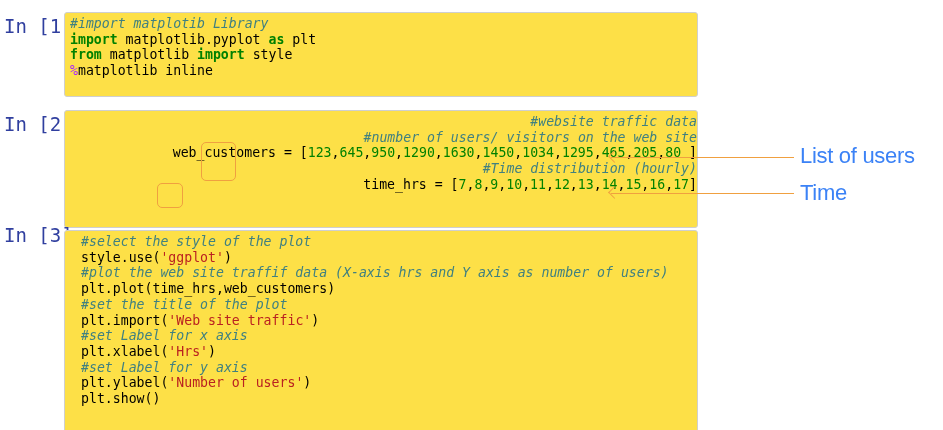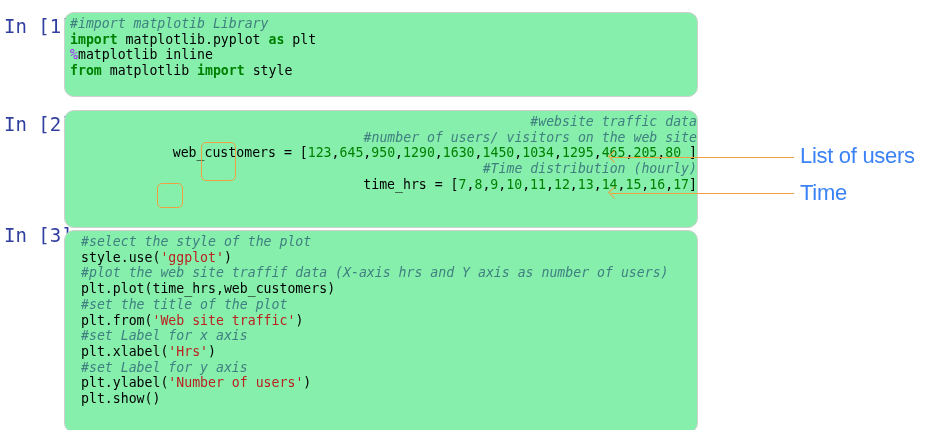--- a/index.html
+++ b/index.html
@@ -1,22 +1,22 @@
 <!DOCTYPE html>
 <html><head>
 <meta charset="utf-8">
 <style>
   html, body { margin:0; padding:0; background:#ffffff; }
   body { width:943px; height:430px; position:relative; overflow:hidden;
          font-family:"DejaVu Sans Mono", monospace; }
   .cell { position:absolute; left:0; width:700px; }
   .prompt { position:absolute; left:4px; color:#303f9f; font-size:19px;
             font-family:"DejaVu Sans Mono", monospace; }
-  .input { position:absolute; left:64px; right:2px; background:#86efac;
-           border:1px solid #cfcfcf; border-radius:10px;
+  .input { position:absolute; left:64px; right:2px; background:#fde047;
+           border:1px solid #cfcfcf; border-radius:3px;
            padding:3px 0 4px 5px; box-sizing:border-box; }
   .line { font-size:13.2px; line-height:15.7px; white-space:pre; color:#000;
           font-family:"DejaVu Sans Mono", monospace; }
   .c { color:#408080; font-style:italic; }
   .k { color:#008000; font-weight:bold; }
   .n { color:#008000; }
   .s { color:#ba2121; }
   .m { color:#aa22ff; }
   .hl { position:absolute; border:1.5px solid #f0a040; border-radius:5px; box-sizing:border-box; }
   .arrow { position:absolute; height:0; border-top:1.5px solid #f0a040; }
@@ -27,22 +27,22 @@
            color:#3b82f6; font-weight:300; letter-spacing:-0.3px; }
 </style>
 </head>
 <body>
 
 <div class="cell" style="top:12px;height:85px;">
   <span class="prompt" style="top:3px;">In [1]:</span>
   <div class="input" style="top:0;height:85px;">
       <div class="line"><span class="c">#import matplotib Library</span></div>
       <div class="line"><span class="k">import</span><span> matplotlib.pyplot </span><span class="k">as</span><span> plt</span></div>
+      <div class="line"><span class="k">from</span><span> matplotlib </span><span class="k">import</span><span> style</span></div>
       <div class="line"><span class="m">%</span><span>matplotlib inline</span></div>
-      <div class="line"><span class="k">from</span><span> matplotlib </span><span class="k">import</span><span> style</span></div>
     </div>
 </div>
 
 <div class="cell" style="top:110px;height:99px;text-align:right;">
   <span class="prompt" style="top:3px;">In [2]:</span>
   <div class="input" style="top:0;height:118px;">
       <div class="line"><span class="c">#website traffic data</span></div>
       <div class="line"><span class="c">#number of users/ visitors on the web site</span></div>
       <div class="line"><span>web_customers = [</span><span class="n">123</span><span>,</span><span class="n">645</span><span>,</span><span class="n">950</span><span>,</span><span class="n">1290</span><span>,</span><span class="n">1630</span><span>,</span><span class="n">1450</span><span>,</span><span class="n">1034</span><span>,</span><span class="n">1295</span><span>,</span><span class="n">465</span><span>,</span><span class="n">205</span><span>,</span><span class="n">80</span><span> ]</span></div>
       <div class="line"><span class="c">#Time distribution (hourly)</span></div>
@@ -51,21 +51,21 @@
 </div>
 
 <div class="cell" style="top:222px;height:203px;">
   <span class="prompt" style="top:2px;">In [3]:</span>
   <div class="input" style="top:8px;height:203px;padding-left:16px;">
       <div class="line"><span class="c">#select the style of the plot</span></div>
       <div class="line"><span>style.use(</span><span class="s">'ggplot'</span><span>)</span></div>
       <div class="line"><span class="c">#plot the web site traffif data (X-axis hrs and Y axis as number of users)</span></div>
       <div class="line"><span>plt.plot(time_hrs,web_customers)</span></div>
       <div class="line"><span class="c">#set the title of the plot</span></div>
-      <div class="line"><span>plt.from(</span><span class="s">'Web site traffic'</span><span>)</span></div>
+      <div class="line"><span>plt.import(</span><span class="s">'Web site traffic'</span><span>)</span></div>
       <div class="line"><span class="c">#set Label for x axis</span></div>
       <div class="line"><span>plt.xlabel(</span><span class="s">'Hrs'</span><span>)</span></div>
       <div class="line"><span class="c">#set Label for y axis</span></div>
       <div class="line"><span>plt.ylabel(</span><span class="s">'Number of users'</span><span>)</span></div>
       <div class="line"><span>plt.show()</span></div>
     </div>
 </div>
 
 <div class="hl" style="left:201px;top:142px;width:35px;height:39px;"></div>
 <div class="hl" style="left:157px;top:183px;width:26px;height:25px;"></div>

